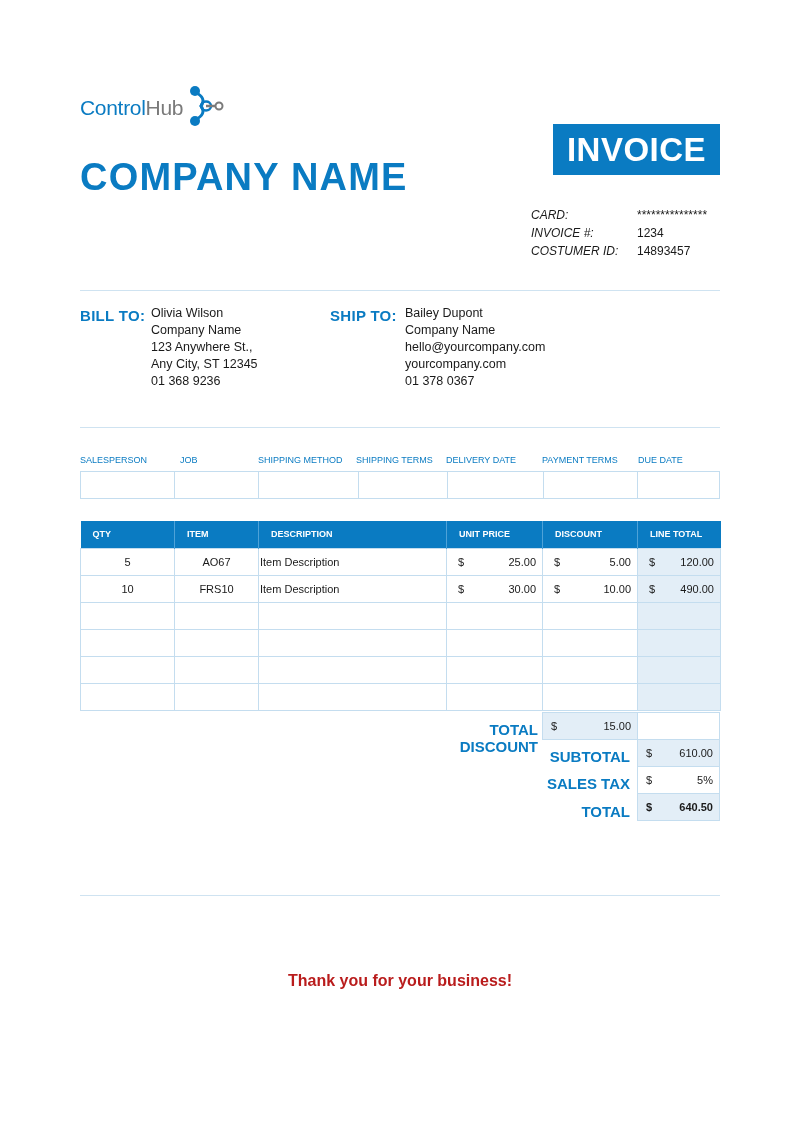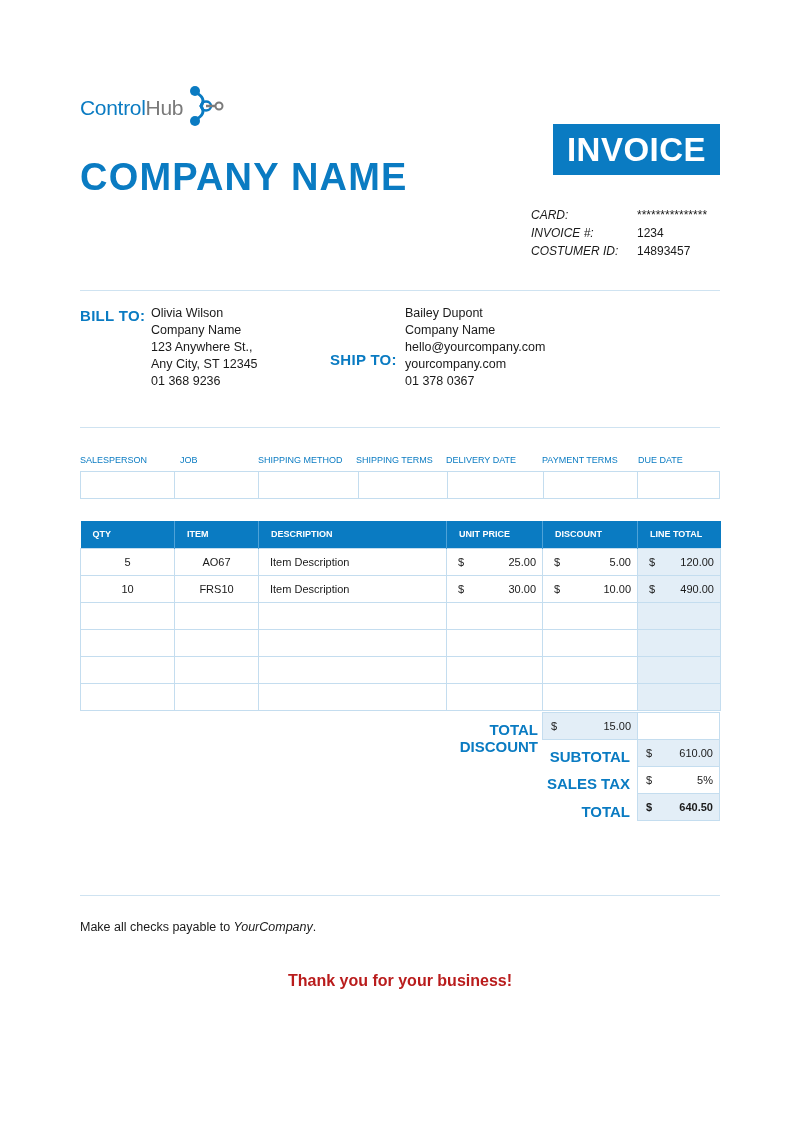--- a/index.html
+++ b/index.html
@@ -34,21 +34,21 @@
   .info-box { left: 80px; top: 471px; width: 640px; height: 28px; border: 1px solid #c4ddef; display: flex; }
   .info-box div { border-right: 1px solid #c4ddef; height: 100%; }
   .info-box div:last-child { border-right: none; }
 
   
   .items { left: 80px; top: 521px; width: 640px; border-collapse: collapse; font-size: 11px; table-layout: fixed; }
   .items th { background: #0a7bc2; color: #fff; font-size: 9px; font-weight: bold; text-align: left; height: 27px; padding-left: 12px; border-right: 1px solid #4ea2d8; }
   .items th:last-child { border-right: none; }
   .items td { height: 27px; border: 1px solid #c4ddef; padding: 0 6px; }
   .items td.center { text-align: center; }
-  .items td.desc { padding-left: 11px; margin-top: 40px; }
+  .items td.desc { padding-left: 1px; margin-top: 40px; }
   .items td.money { padding: 0 6px 0 11px; }
   .items td.lt { background: #e3eef7; }
   .money-wrap { display: flex; justify-content: space-between; }
 
   
   .tot-label { font-size: 15px; font-weight: bold; color: #0a7bc2; text-align: right; }
   .tot-cell { font-size: 11px; display: flex; justify-content: space-between; align-items: center; padding: 0 6px 0 8px; border: 1px solid #c4ddef; }
 
   .footer-text { left: 80px; top: 919px; font-size: 12.5px; line-height: 16px; }
   .thanks { left: 0; width: 800px; top: 972px; text-align: center; font-size: 16px; font-weight: bold; color: #b91c1c; }
@@ -93,21 +93,21 @@
 
 <div class="abs addr-label" style="left:80px; top:307px;">BILL TO:</div>
 <div class="abs addr-lines" style="left:151px; top:305px;">
   <div>Olivia Wilson</div>
   <div>Company Name</div>
   <div>123 Anywhere St.,</div>
   <div>Any City, ST 12345</div>
   <div>01 368 9236</div>
 </div>
 
-<div class="abs addr-label" style="left:330px; top:307px;margin-top:44px;">SHIP TO:</div>
+<div class="abs addr-label" style="left:330px; top:307px;">SHIP TO:</div>
 <div class="abs addr-lines" style="left:405px; top:305px;">
   <div>Bailey Dupont</div>
   <div>Company Name</div>
   <div>hello@yourcompany.com</div>
   <div>yourcompany.com</div>
   <div>01 378 0367</div>
 </div>
 
 <div class="abs rule" style="top:427px;"></div>
 
@@ -252,16 +252,15 @@
 
 <div class="abs tot-label" style="left:500px; width:130px; top:803px;">TOTAL</div>
 <div class="abs tot-cell" style="left:637px; top:793px; width:83px; height:28px; background:#e3eef7; font-weight:bold;">
   <span>$</span>
     <span>640.50</span>
 </div>
 
 <div class="abs rule" style="top:895px;"></div>
 
 <div class="abs footer-text">
-  <div><span>Make all checks payable to </span><i>YourCompany</i><span>.</span></div>
 </div>
 
 <div class="abs thanks">Thank you for your business!</div>
 
 </body></html>

